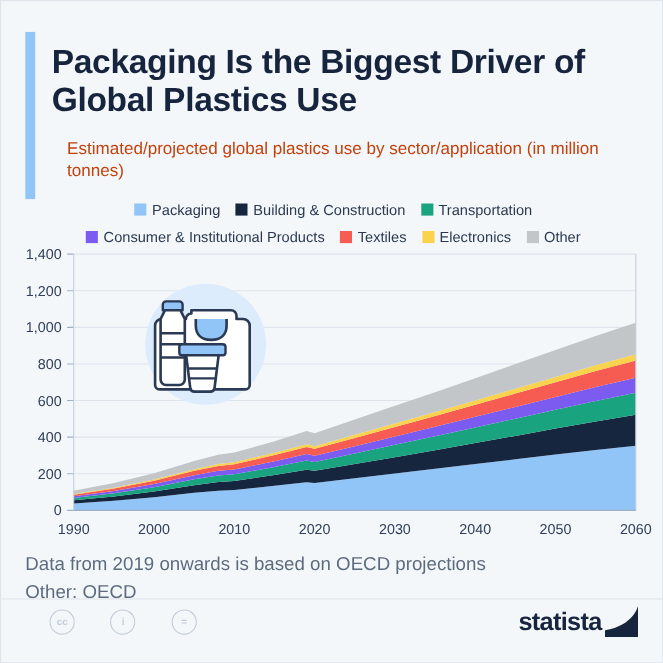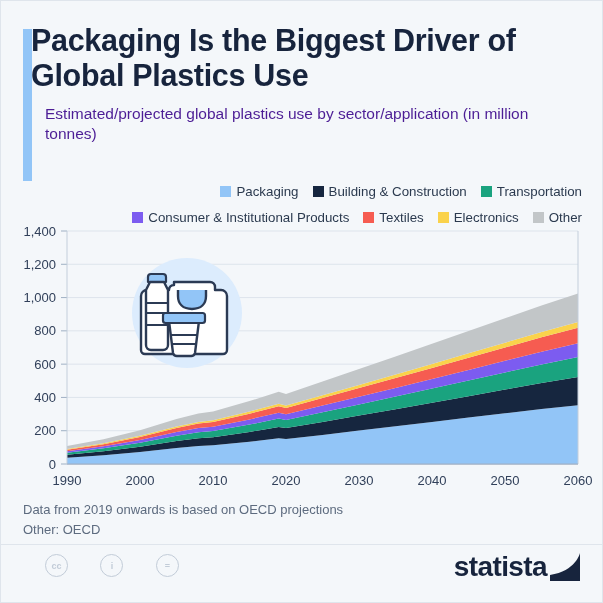--- a/index.html
+++ b/index.html
@@ -14,65 +14,65 @@
     background:#f4f7fa;box-sizing:border-box;
     border:1px solid #dfe5ec;
   }
   
   #header{position:absolute;left:22px;top:22px;width:560px;}
   #accent-bar{
     position:absolute;left:0;top:6px;width:9px;height:152px;
     background:#92c5f7;
   }
   #title{
-    margin:0;padding-left:8px;
+    margin:16px;padding-left:8px;
     font-size:30.5px;line-height:1.16;font-weight:bold;
     color:#17243d;letter-spacing:-0.3px;
   }
   #subtitle{
-    margin:10px 0 0 0;padding-left:22px;
+    margin:10px 0 0 0;padding-left:38px;
     font-size:15.5px;line-height:1.32;font-weight:normal;
-    color:#4c1d95;
+    color:#c2410c;
   }
   
   #legend{
     position:absolute;left:16px;top:178px;width:572px;
-    text-align:right;line-height:1.55;
+    text-align:center;line-height:1.55;
   }
   .lg{display:inline-block;white-space:nowrap;margin:0 7px;vertical-align:middle;}
   .sw{display:inline-block;width:11px;height:11px;margin-right:5px;vertical-align:-1px;}
   .lb{font-size:13.3px;color:#2b3a4f;}
   
   #chart-area{position:absolute;left:0;top:220px;width:603px;height:270px;}
   #svg-chart{display:block;}
   
   #illus{
     position:absolute;left:110px;top:254px;width:152px;height:117px;
   }
   
   #notes{position:absolute;left:22px;top:499px;}
-  .note{font-size:13px;color:#5d6b7f;line-height:1.55;}
+  .note{font-size:17px;color:#5d6b7f;line-height:1.55;}
   #footer-rule{
     position:absolute;left:0;right:0;top:543px;height:1px;background:#dfe5ec;
   }
   #cc{position:absolute;left:22px;top:553px;}
   .cc-i{
     display:inline-block;width:21px;height:21px;border-radius:50%;
     border:1.6px solid #c2ccd8;margin-right:6px;position:relative;
     vertical-align:middle;
     margin-left:22px;
   }
   .cc-t{
     position:absolute;left:0;right:0;top:50%;transform:translateY(-50%);
     text-align:center;font-size:9px;color:#c2ccd8;font-weight:bold;
     line-height:1;
   }
   #brand{position:absolute;right:22px;top:550px;}
   #brand-name{
-    font-size:28px;font-weight:bold;color:#17243d;letter-spacing:-0.6px;
+    font-size:23px;font-weight:bold;color:#17243d;letter-spacing:-0.6px;
     vertical-align:middle;
   }
   #brand-mark{
     display:inline-block;width:30px;height:28px;margin-left:3px;
     vertical-align:middle;
   }
 </style>
 </head>
 <body>
 

